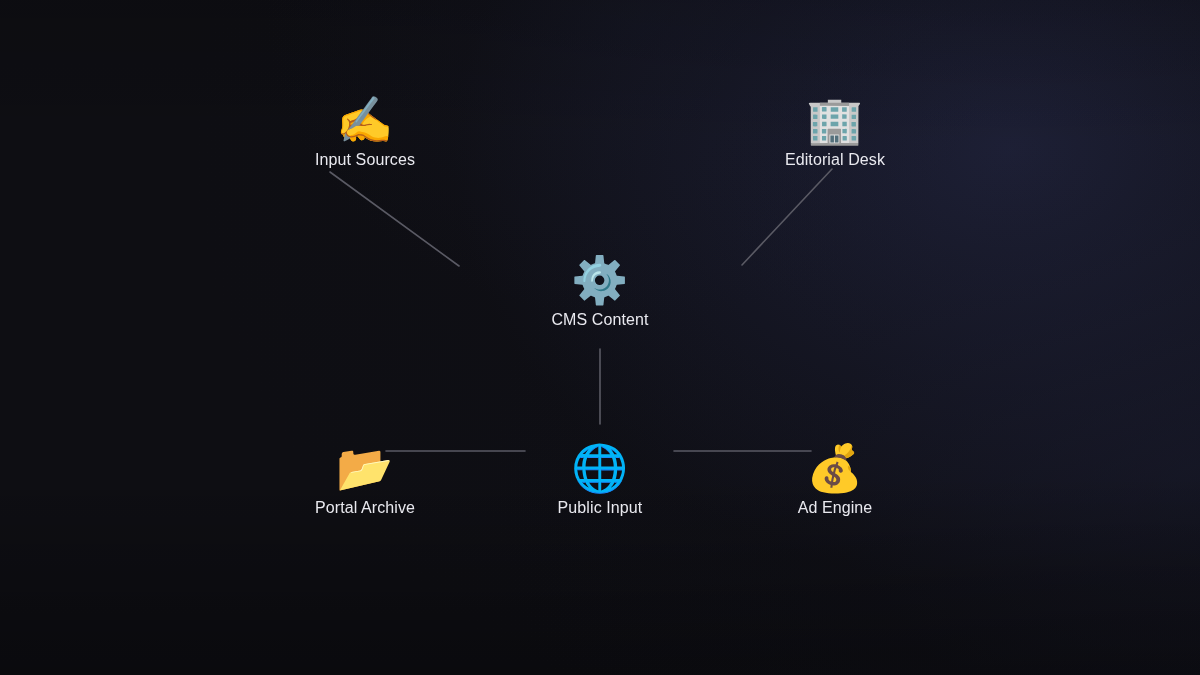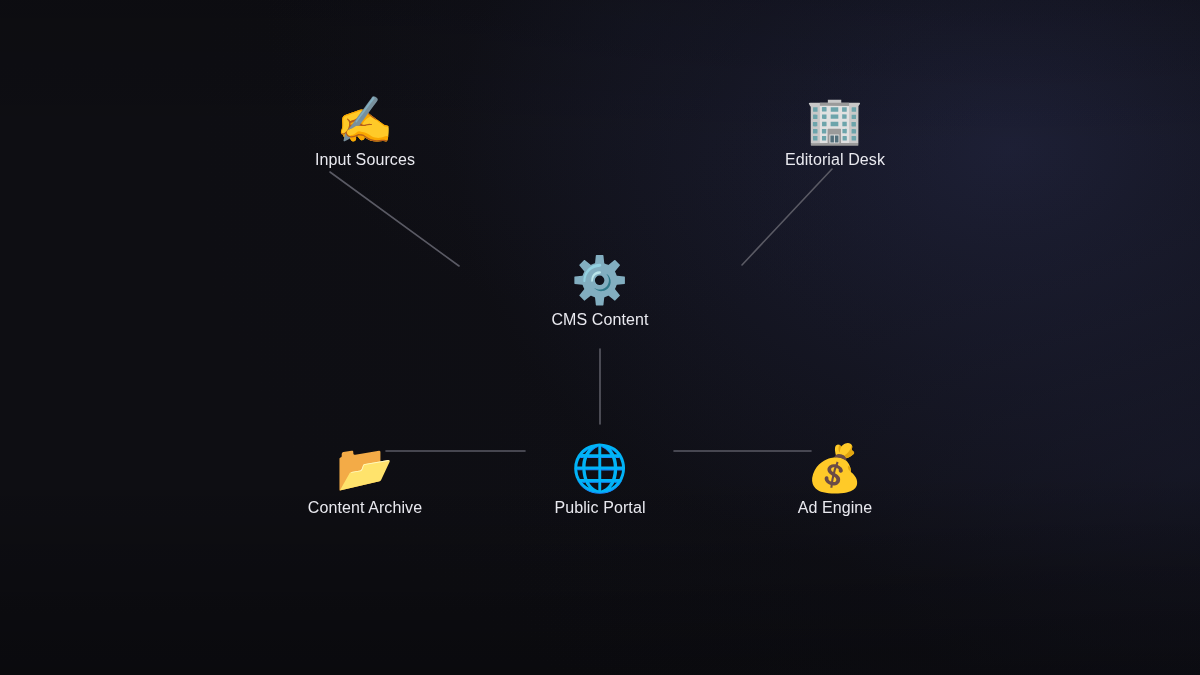--- a/index.html
+++ b/index.html
@@ -100,25 +100,25 @@
       <div class="graph-node" style="left: 835px; top: 92px;">
         <span class="node-icon">🏢</span>
         <span class="node-label">Editorial Desk</span>
       </div>
       <div class="graph-node" style="left: 600px; top: 252px;">
         <span class="node-icon">⚙️</span>
         <span class="node-label">CMS Content</span>
       </div>
       <div class="graph-node" style="left: 365px; top: 440px;">
         <span class="node-icon">📂</span>
-        <span class="node-label">Content Archive</span>
+        <span class="node-label">Portal Archive</span>
       </div>
       <div class="graph-node" style="left: 600px; top: 440px;">
         <span class="node-icon">🌐</span>
-        <span class="node-label">Public Portal</span>
+        <span class="node-label">Public Input</span>
       </div>
       <div class="graph-node" style="left: 835px; top: 440px;">
         <span class="node-icon">💰</span>
         <span class="node-label">Ad Engine</span>
       </div>
     </div>
 </div>
 
 <div id="footer-bar">
   

